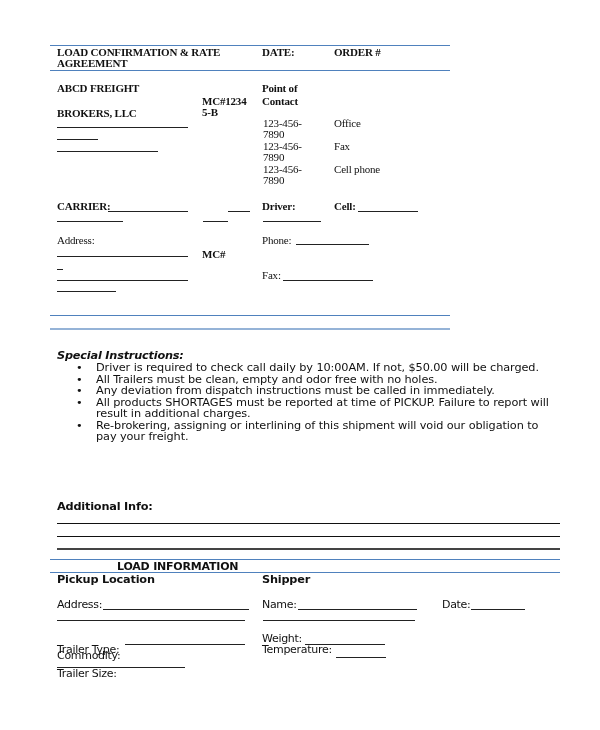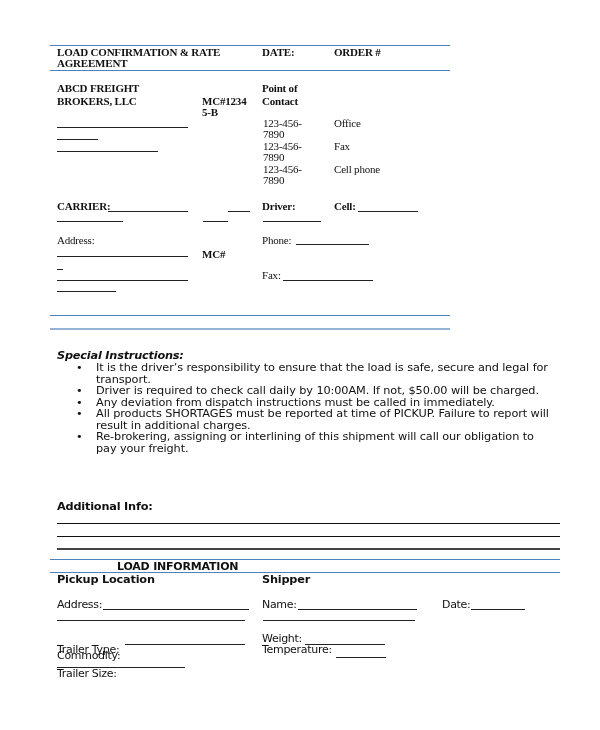--- a/index.html
+++ b/index.html
@@ -22,21 +22,21 @@
 <div class="rule" style="left:50px;top:45px;width:400px;"></div>
 <div class="abs sans b t11" style="left:57px;top:47px;">
   <div>LOAD CONFIRMATION &amp; RATE</div>
   <div>AGREEMENT</div>
 </div>
 <div class="abs sans b t11" style="left:262px;top:47px;">DATE:</div>
 <div class="abs sans b t11" style="left:334px;top:47px;">ORDER #</div>
 <div class="rule" style="left:50px;top:70px;width:400px;"></div>
 
 <div class="abs sans b t11" style="left:57px;top:83px;">
-  <div style="margin-bottom:2px;text-align:right;">ABCD FREIGHT</div>
+  <div style="margin-bottom:14px;text-align:right;">ABCD FREIGHT</div>
   <div>BROKERS, LLC</div>
 </div>
 <div class="abs sans b t11" style="left:202px;top:96px;">
   <div>MC#1234</div>
   <div>5-B</div>
 </div>
 <div class="abs sans b t11" style="left:262px;top:83px;">
   <div style="margin-bottom:2px;">Point of</div>
   <div>Contact</div>
 </div>
@@ -87,25 +87,25 @@
 <div class="ul" style="left:296px;top:244px;width:73px;"></div>
 
 <div class="abs sans t11" style="left:262px;top:270px;">Fax:</div>
 <div class="ul" style="left:283px;top:280px;width:90px;"></div>
 
 <div class="rule" style="left:50px;top:315px;width:400px;"></div>
 <div class="rule light" style="left:50px;top:328px;width:400px;"></div>
 
 <div class="abs dv b" style="left:57px;top:349px;font-size:11.3px;font-style:italic;letter-spacing:-0.2px;">Special Instructions:</div>
 <ul class="instr abs dv" style="left:56px;top:362px;width:500px;">
-  <li>It is the driver’s responsibility to ensure that the load is safe, secure and legal for transport.</li>
   <li>Driver is required to check call daily by 10:00AM. If not, $50.00 will be charged.</li>
+  <li>All Trailers must be clean, empty and odor free with no holes.</li>
   <li>Any deviation from dispatch instructions must be called in immediately.</li>
   <li>All products SHORTAGES must be reported at time of PICKUP. Failure to report will result in additional charges.</li>
-  <li>Re-brokering, assigning or interlining of this shipment will call our obligation to pay your freight.</li>
+  <li>Re-brokering, assigning or interlining of this shipment will void our obligation to pay your freight.</li>
 </ul>
 
 <div class="abs dv b" style="left:57px;top:500px;font-size:11.3px;letter-spacing:-0.2px;">Additional Info:</div>
 <div class="ul" style="left:57px;top:523px;width:503px;background:#111;"></div>
 <div class="ul" style="left:57px;top:536px;width:503px;background:#111;"></div>
 <div class="ul" style="left:57px;top:548px;width:503px;background:#444;height:2px;"></div>
 
 <div class="rule" style="left:50px;top:559px;width:510px;"></div>
 <div class="abs dv b" style="left:69px;top:560px;font-size:11px;letter-spacing:-0.2px;margin-left:48px;">LOAD INFORMATION</div>
 <div class="rule" style="left:50px;top:572px;width:510px;"></div>

